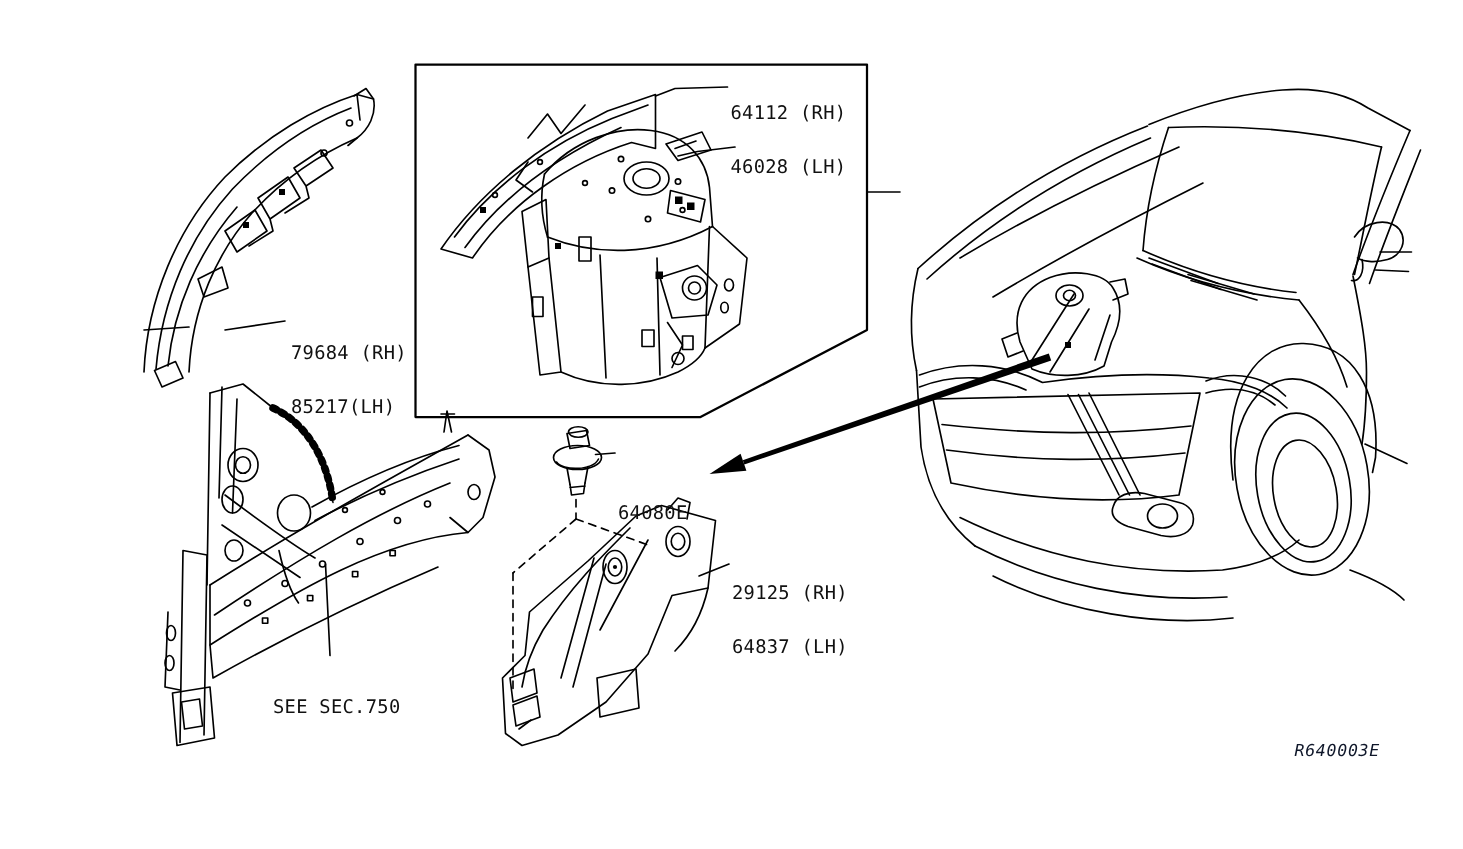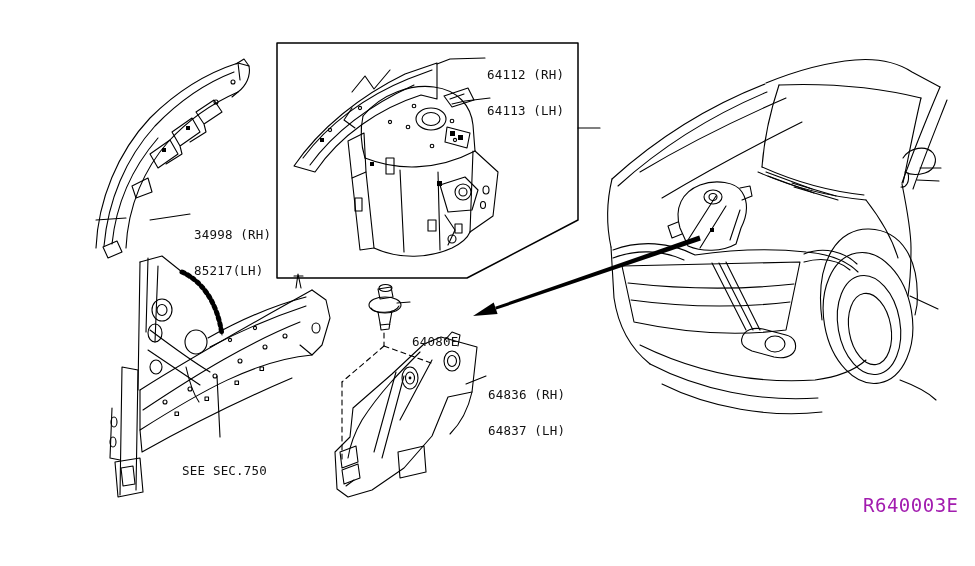--- a/index.html
+++ b/index.html
@@ -2,21 +2,21 @@
 <html><head>
 <meta charset="utf-8">
 <style>
   html,body{margin:0;padding:0;background:#fff;}
   #stage{position:relative;width:975px;height:566px;background:#fff;overflow:hidden;
          font-family:"DejaVu Sans Mono","Liberation Mono",monospace;color:#111;}
   #lineart{position:absolute;left:0;top:0;}
   .lbl{position:absolute;font-size:12.5px;line-height:12px;white-space:pre;color:#111;
        letter-spacing:0.2px;}
   .lbl span{display:block;}
-  .ref{position:absolute;font-size:19px;color:#a21caf;letter-spacing:0.5px;}
+  .ref{position:absolute;font-size:11px;color:#0f172a;letter-spacing:0.5px;font-style:italic;}
   svg *{vector-effect:non-scaling-stroke;}
 </style>
 </head>
 <body>
 
 <div id="stage">
 
 <svg id="lineart" width="975" height="566" viewBox="0 0 975 566" fill="none" stroke="#000" stroke-width="1.1" stroke-linecap="round" stroke-linejoin="round">
 
   <g>
@@ -257,36 +257,36 @@
     <path d="M578,128 L600,128"></path>
     <path d="M150,220 L190,214"></path>
     <path d="M397,303 L410,302"></path>
     <path d="M466,384 L486,376"></path>
     <path d="M217,376 L220,437"></path>
   </g>
 </svg>
 
 <div class="lbl" style="left:487px;top:45px">
   <span>64112 (RH)</span>
-  <span>64113 (LH)</span>
+  <span>46028 (LH)</span>
 </div>
 
 
 
 <div class="lbl" style="left:194px;top:205px">
-  <span>34998 (RH)</span>
+  <span>79684 (RH)</span>
   <span>85217(LH)</span>
 </div>
 
 <div class="lbl" style="left:412px;top:312px">
   <span>64080E</span>
 </div>
 
 <div class="lbl" style="left:488px;top:365px">
-  <span>64836 (RH)</span>
+  <span>29125 (RH)</span>
   <span>64837 (LH)</span>
 </div>
 
 <div class="lbl" style="left:182px;top:441px">
   <span>SEE SEC.750</span>
 </div>
 
 <div class="ref" style="left:863px;top:494px">
   <span>R640003E</span>
 </div>

